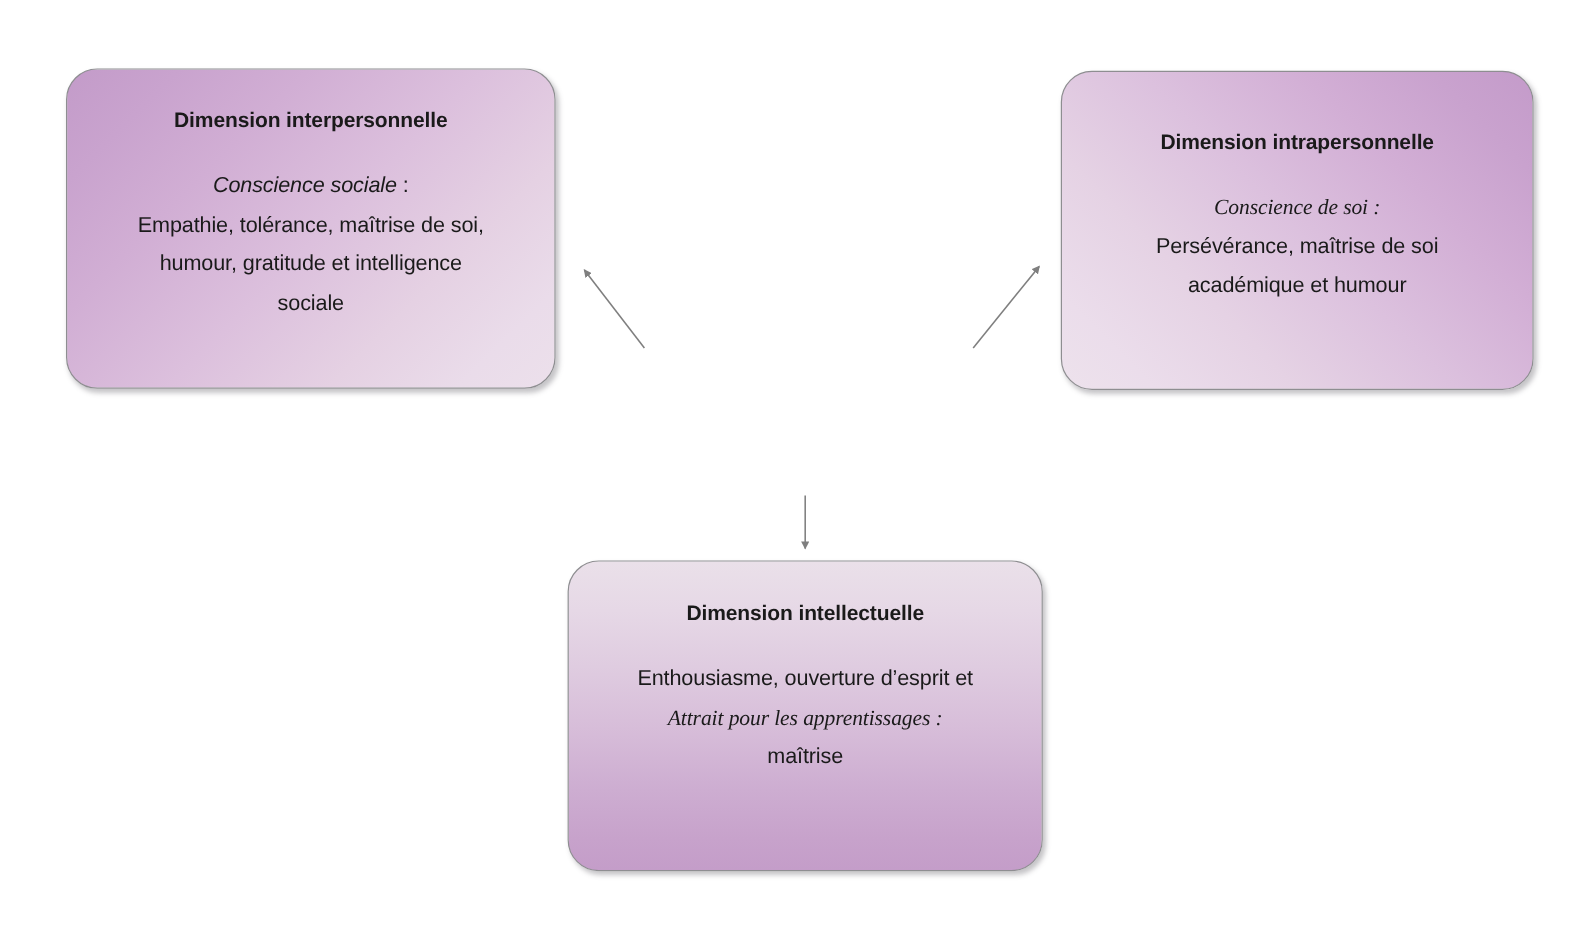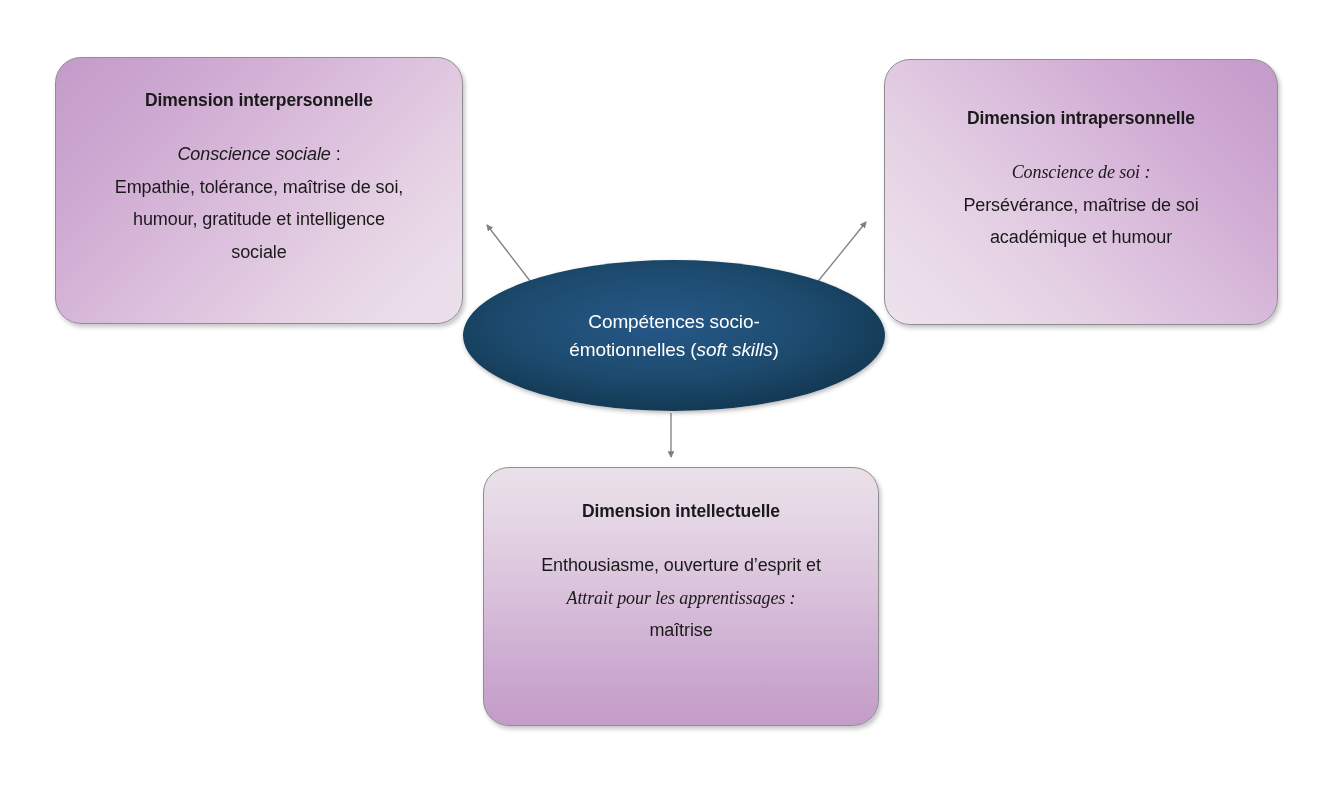--- a/index.html
+++ b/index.html
@@ -64,21 +64,21 @@
         #c9a2ce 13%,
         #d2aed5 29%,
         #dcc1de 50%,
         #e5d2e4 70%,
         #ebddeb 88%,
         #ede2ec 100%);
     padding-top: 48px;
   }
 
   .box-intellectuelle {
-    left: 483px;
+    left: 473px;
     top: 467px;
     width: 396px;
     height: 259px;
     background:
       linear-gradient(180deg,
         #eae0e9 0%,
         #e6d8e6 16%,
         #dfcce0 34%,
         #d7bdd9 54%,
         #cdadd1 74%,
@@ -191,26 +191,20 @@
     <div class="node-title">Dimension intrapersonnelle</div>
     <div class="node-body">
       <span class="line">
         <span class="lead-colon-italic">Conscience de soi :</span>
       </span>
       <span class="line">Persévérance, maîtrise de soi</span>
       <span class="line">académique et humour</span>
     </div>
   </div>
 
-  <div class="center-ellipse">
-    <div class="center-label">
-      <span>Compétences socio-</span><br>
-      <span>émotionnelles (</span><em>soft skills</em><span>)</span>
-    </div>
-  </div>
 
   <div class="node-box box-intellectuelle">
     <div class="node-title">Dimension intellectuelle</div>
     <div class="node-body">
       <span class="line">Enthousiasme, ouverture d’esprit et</span>
       <span class="line">
         <span class="lead-colon-italic">Attrait pour les apprentissages :</span>
       </span>
       <span class="line">maîtrise</span>
     </div>

